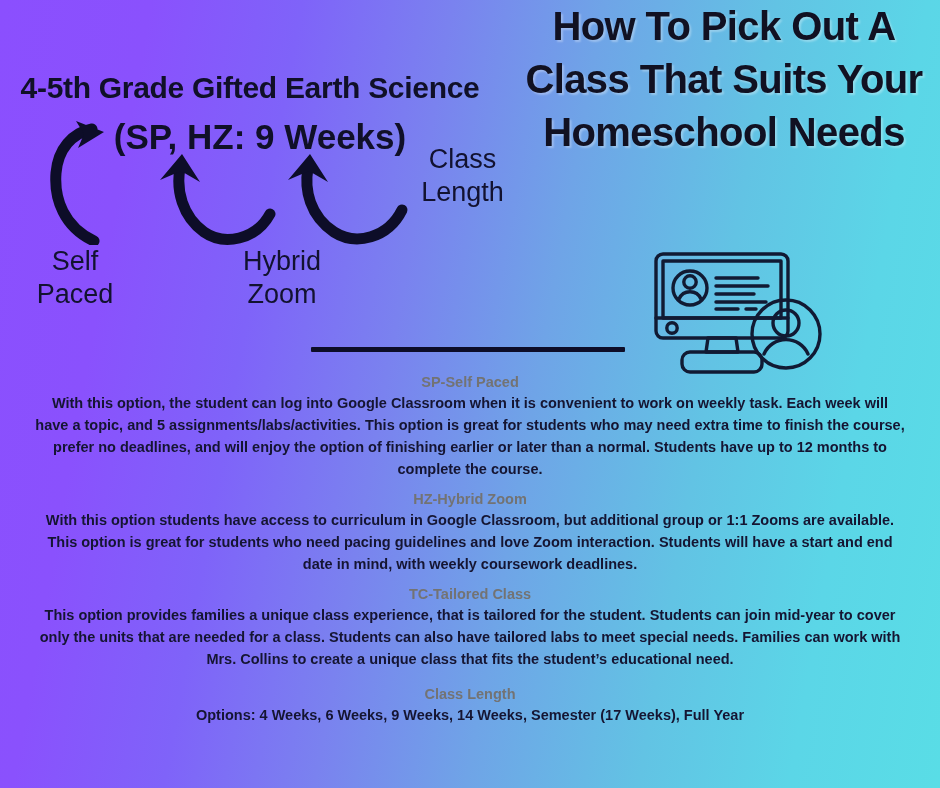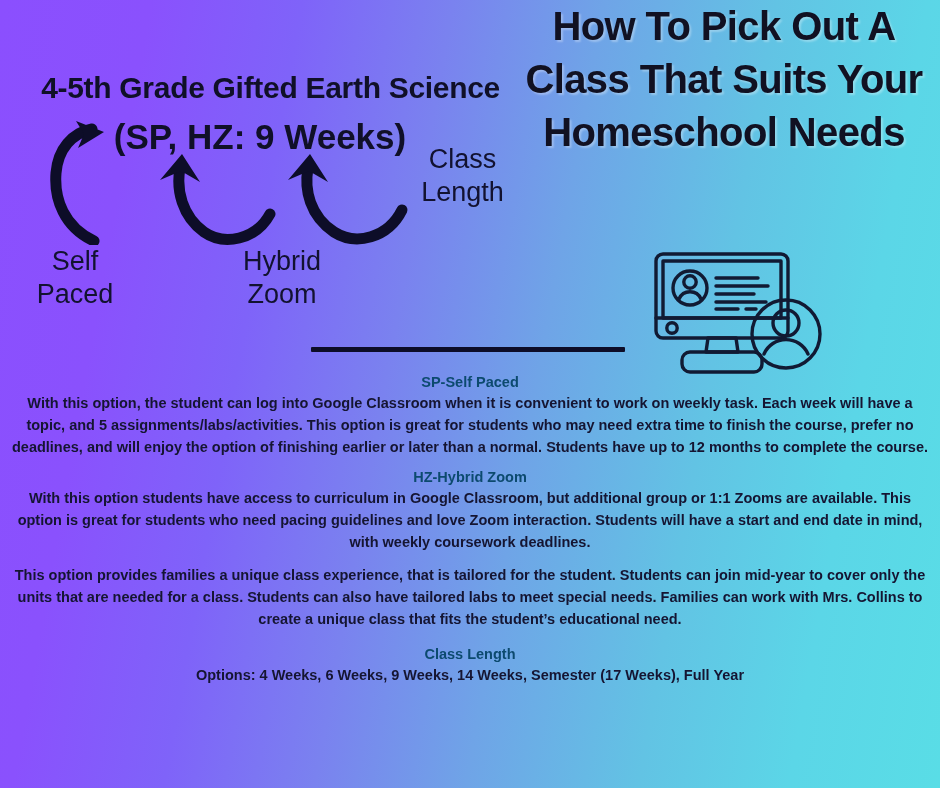--- a/index.html
+++ b/index.html
@@ -16,21 +16,21 @@
         #5bd6e7 86%,
         #59dde6 100%);
     position:relative;
     overflow:hidden;
     color:#14142b;
   }
 
   
   #course-title {
     position:absolute; left:0; top:72px; width:500px;
-    text-align:right;
+    text-align:center;
     font-size:30px; font-weight:bold; letter-spacing:-0.3px;
     color:#101028; line-height:1.08;
     white-space:nowrap;
   }
   #course-subtitle {
     position:absolute; left:30px; top:118px; width:460px;
     text-align:center;
     font-size:35px; font-weight:bold;
     color:#101028; line-height:1.1;
   }
@@ -67,26 +67,26 @@
   }
 
   
   #computer-user-icon { position:absolute; left:650px; top:248px; width:180px; height:132px; }
 
   
   #sections { position:absolute; left:0; top:374px; width:940px; }
   .section { margin-bottom:11px; }
   .section-heading {
     text-align:center; font-size:14.5px; font-weight:bold;
-    color:#0c4a6e; margin-bottom:2px;
+    color:#737373; margin-bottom:2px;
   }
   .section-body {
     text-align:center; font-size:14.5px; font-weight:bold;
     color:#151532; line-height:1.52;
-    padding:0 10px;
+    padding:0 34px;
   }
   #section-class-length { margin-top:16px; }
 </style>
 </head>
 <body>
 
 <div id="course-title">4-5th Grade Gifted Earth Science</div>
 
 <div id="course-subtitle">(SP, HZ: 9 Weeks)</div>
 
@@ -160,20 +160,21 @@
     <div class="section-heading">SP-Self Paced</div>
     <div class="section-body">With this option, the student can log into Google Classroom when it is convenient to work on weekly task. Each week will have a topic, and 5 assignments/labs/activities. This option is great for students who may need extra time to finish the course, prefer no deadlines, and will enjoy the option of finishing earlier or later than a normal. Students have up to 12 months to complete the course.</div>
   </div>
 
   <div class="section">
     <div class="section-heading">HZ-Hybrid Zoom</div>
     <div class="section-body">With this option students have access to curriculum in Google Classroom, but additional group or 1:1 Zooms are available. This option is great for students who need pacing guidelines and love Zoom interaction. Students will have a start and end date in mind, with weekly coursework deadlines.</div>
   </div>
 
   <div class="section">
+    <div class="section-heading">TC-Tailored Class</div>
     <div class="section-body">This option provides families a unique class experience, that is tailored for the student.  Students can join mid-year to cover only the units that are needed for a class. Students can also have tailored labs to meet special needs. Families can work with Mrs. Collins to create a unique class that fits the student’s educational need.</div>
   </div>
 
   <div class="section" id="section-class-length">
     <div class="section-heading">Class Length</div>
     <div class="section-body">Options: 4 Weeks, 6 Weeks, 9 Weeks, 14 Weeks, Semester (17 Weeks), Full Year</div>
   </div>
 
 </div>
 

